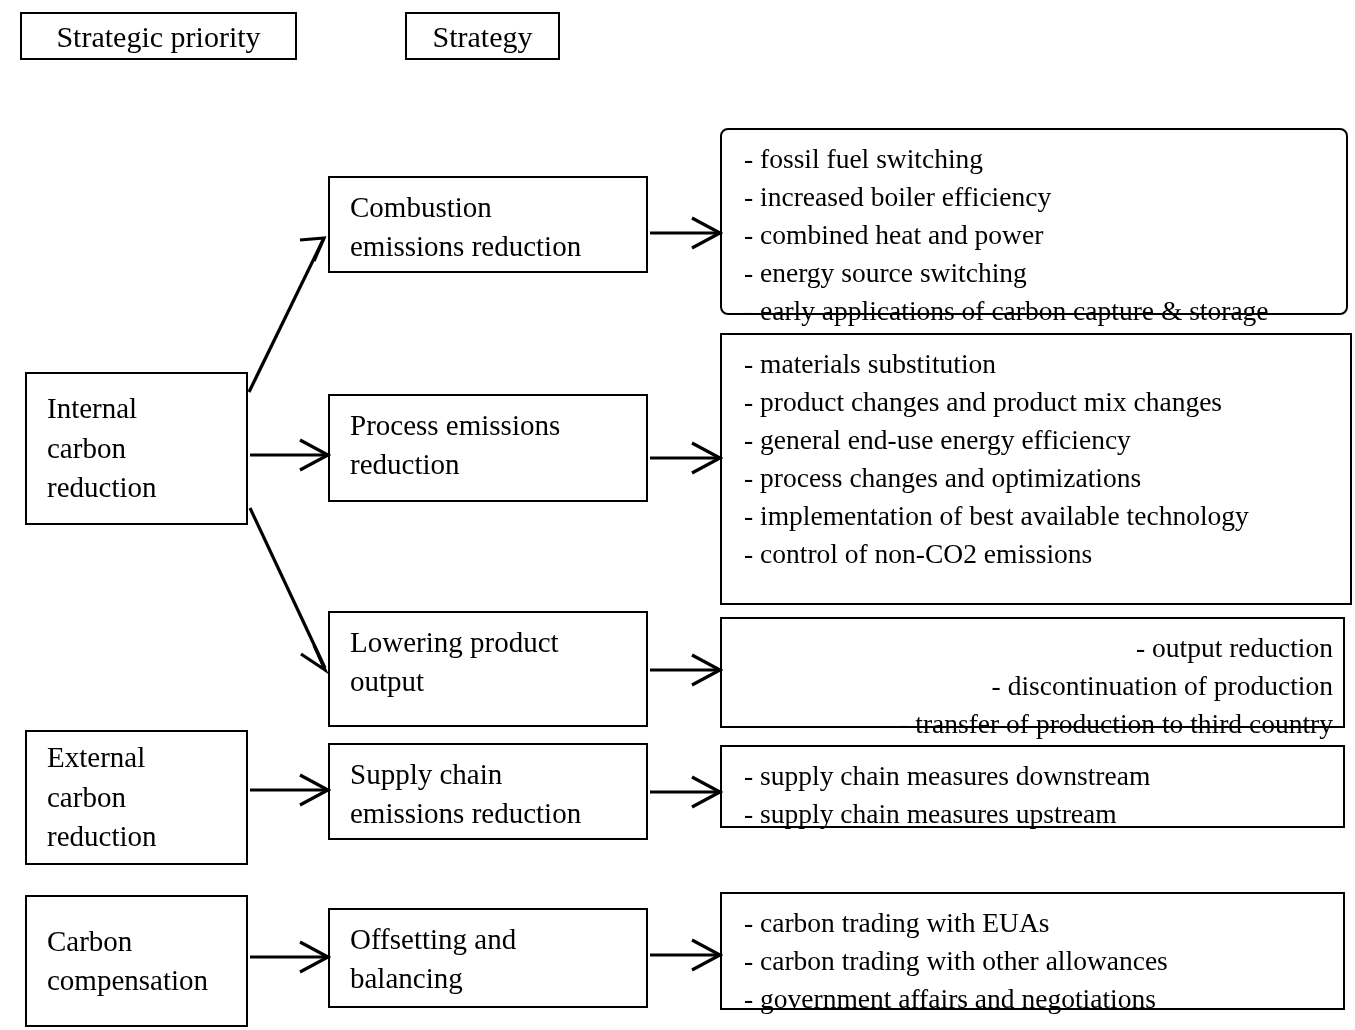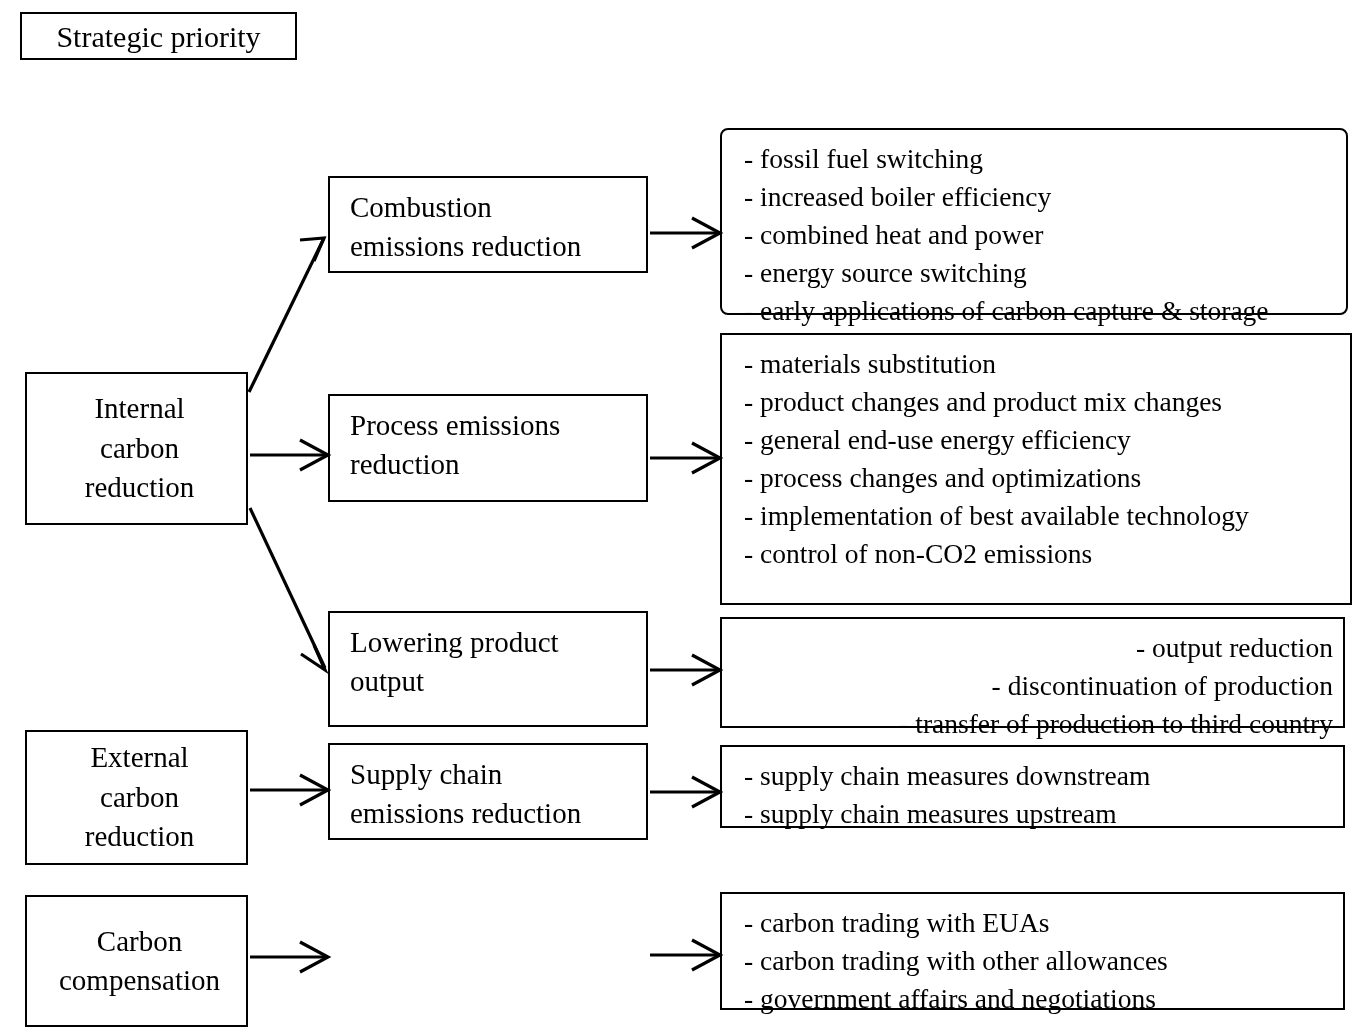--- a/index.html
+++ b/index.html
@@ -31,21 +31,20 @@
   }
   .node-box {
     padding: 10px 14px 10px 20px;
     font-size: 29px;
     line-height: 1.36;
   }
   .node-box.vcenter {
     display: flex;
     flex-direction: column;
     justify-content: center;
-    text-align: center;
   }
   .practice-box {
     padding: 10px 10px 10px 22px;
     font-size: 27.5px;
     line-height: 1.385;
   }
   .practice-box ul {
     margin: 0;
     padding: 0;
     list-style: none;
@@ -75,20 +74,23 @@
 </style>
 </head>
 <body>
 
 <div id="canvas">
 
   <div class="box header-box" style="left:20px; top:12px; width:277px; height:48px;">
     <span>Strategic priority</span>
   </div>
 
+  <div class="box header-box" style="left:405px; top:12px; width:155px; height:48px;">
+    <span>Strategy</span>
+  </div>
 
 
   <div class="box node-box vcenter" style="left:25px; top:372px; width:223px; height:153px; white-space:pre-line;">Internal
 carbon
 reduction</div>
 
   <div class="box node-box vcenter" style="left:25px; top:730px; width:223px; height:135px; white-space:pre-line;">External
 carbon
 reduction</div>
 
@@ -100,20 +102,22 @@
 
   <div class="box node-box" style="left:328px; top:394px; width:320px; height:108px; white-space:pre-line;">Process emissions
 reduction</div>
 
   <div class="box node-box" style="left:328px; top:611px; width:320px; height:116px; white-space:pre-line;">Lowering product
 output</div>
 
   <div class="box node-box" style="left:328px; top:743px; width:320px; height:97px; white-space:pre-line;">Supply chain
 emissions reduction</div>
 
+  <div class="box node-box" style="left:328px; top:908px; width:320px; height:100px; white-space:pre-line;">Offsetting and
+balancing</div>
 
   <div class="box practice-box" style="left:720px; top:128px; width:628px; height:187px;border-radius:8px;">
     <ul>
         <li>- fossil fuel switching</li>
         <li>- increased boiler efficiency</li>
         <li>- combined heat and power</li>
         <li>- energy source switching</li>
         <li>- early applications of carbon capture &amp; storage</li>
       </ul>
   </div>

